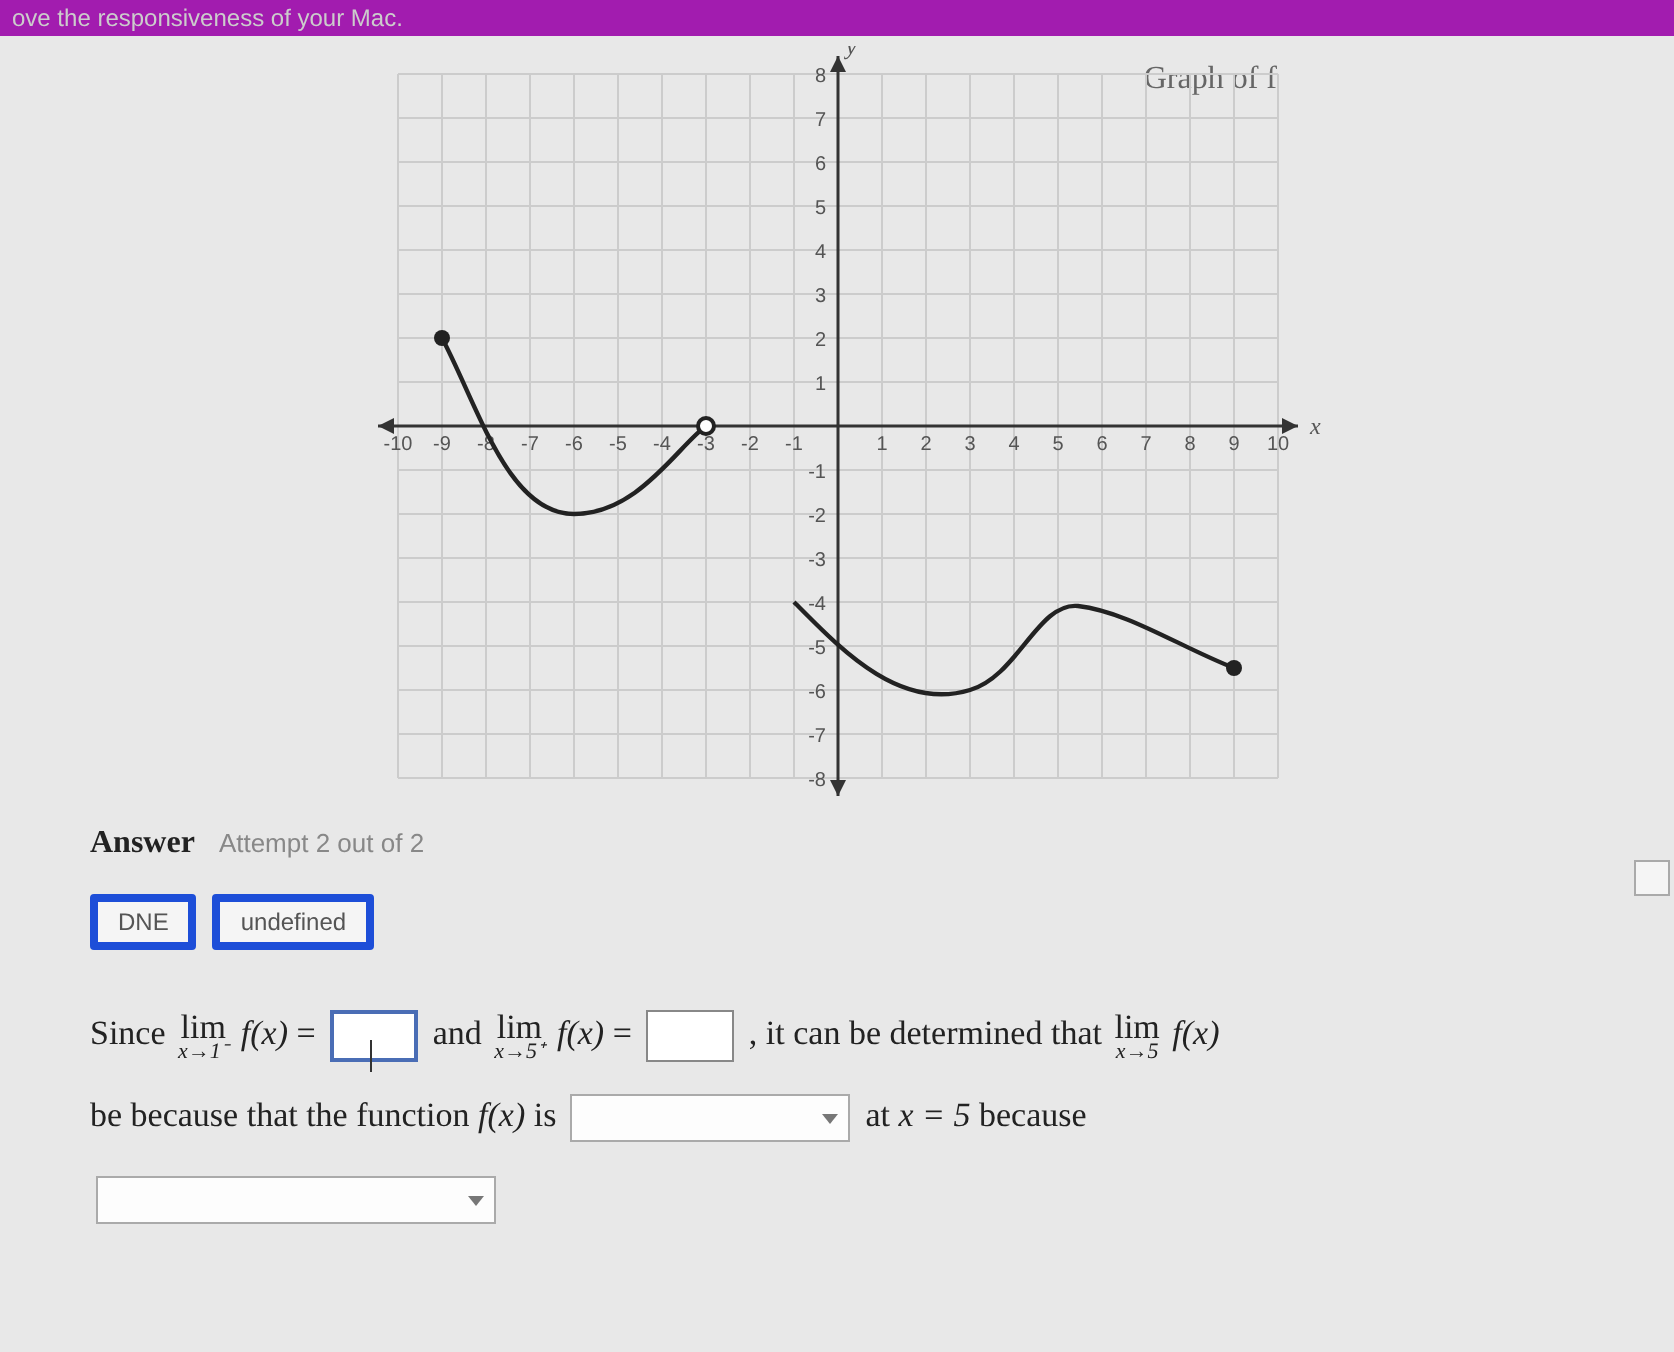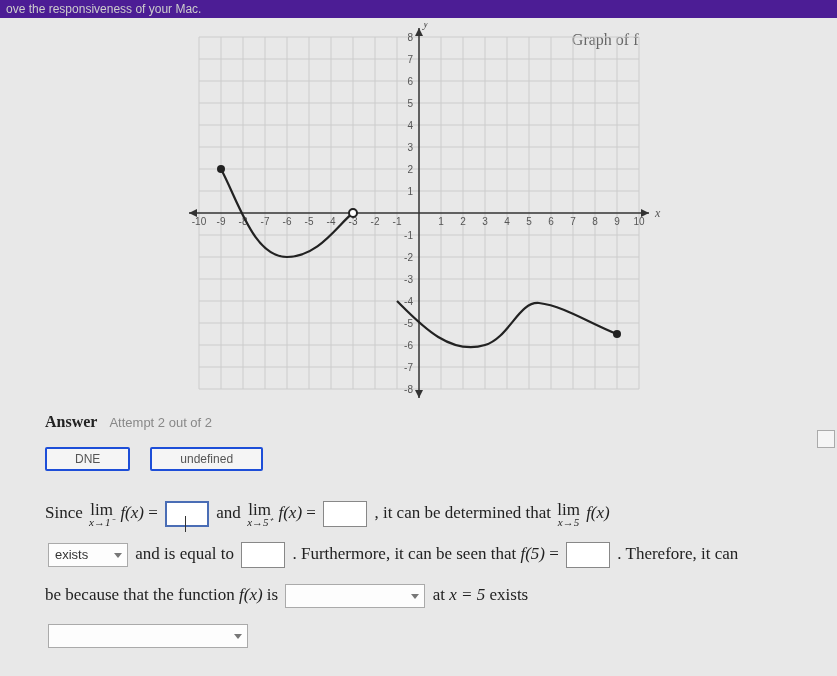--- a/index.html
+++ b/index.html
@@ -5,21 +5,21 @@
   * { box-sizing: border-box; margin: 0; padding: 0; }
   body {
     font-family: Georgia, 'Times New Roman', serif;
     background: #e8e8e8;
     width: 837px;
     height: 676px;
     overflow: hidden;
     position: relative;
   }
   .top-banner {
-    background: #4c1d95;
+    background: #a21caf;
     color: #ccc;
     font-family: Arial, sans-serif;
     font-size: 12px;
     padding: 2px 6px;
     height: 18px;
   }
   .graph-area {
     position: relative;
     width: 560px;
     height: 380px;
@@ -38,27 +38,27 @@
     padding: 10px 20px 10px 45px;
     font-size: 16px;
     color: #222;
   }
   .answer-header { margin-bottom: 16px; }
   .answer-label { font-weight: bold; font-size: 16px; }
   .attempt { color: #888; font-size: 13px; margin-left: 8px; font-family: Arial, sans-serif; }
   .chip-row { margin-bottom: 22px; }
   .chip {
     display: inline-block;
-    border: 2px solid #1d4ed8;
+    border: 4px solid #1d4ed8;
     background: #f5f5f5;
-    padding: 3px 28px;
+    padding: 3px 10px;
     font-size: 12px;
     color: #555;
     border-radius: 2px;
-    margin-right: 16px;
+    margin-right: 4px;
     font-family: Arial, sans-serif;
     cursor: pointer;
   }
   .sentence-row { line-height: 2.4; font-size: 17px; }
   .math { font-family: 'Times New Roman', serif; }
   .lim-block {
     display: inline-block;
     vertical-align: middle;
     text-align: center;
     line-height: 1;
@@ -263,39 +263,29 @@
     <span> = </span>
     <span class="blank"></span>
     <span>, it can be determined that</span>
     <span class="lim-block">
       <span class="lim-top">lim</span>
       <span class="lim-bot">x→5</span>
     </span>
     <span class="fvar">f(x)</span>
   </div>
 
-  <div class="sentence-row math">
-    <span class="dropdown">exists</span>
-    <span>and is equal to</span>
-    <span class="blank"></span>
-    <span>. Furthermore, it can be seen that</span>
-    <span class="fvar">f(5)</span>
-    <span> = </span>
-    <span class="blank"></span>
-    <span>. Therefore, it can</span>
-  </div>
 
   <div class="sentence-row math">
     <span>be because that the function</span>
     <span class="fvar">f(x)</span>
     <span>is</span>
     <span class="dropdown wide"></span>
     <span>at</span>
     <span class="fvar">x = 5</span>
-    <span>exists</span>
+    <span>because</span>
   </div>
 
   <div class="sentence-row">
     <span class="dropdown xwide"></span>
   </div>
 </div>
 
 <div class="copy-icon"></div>
 
 </body></html>

